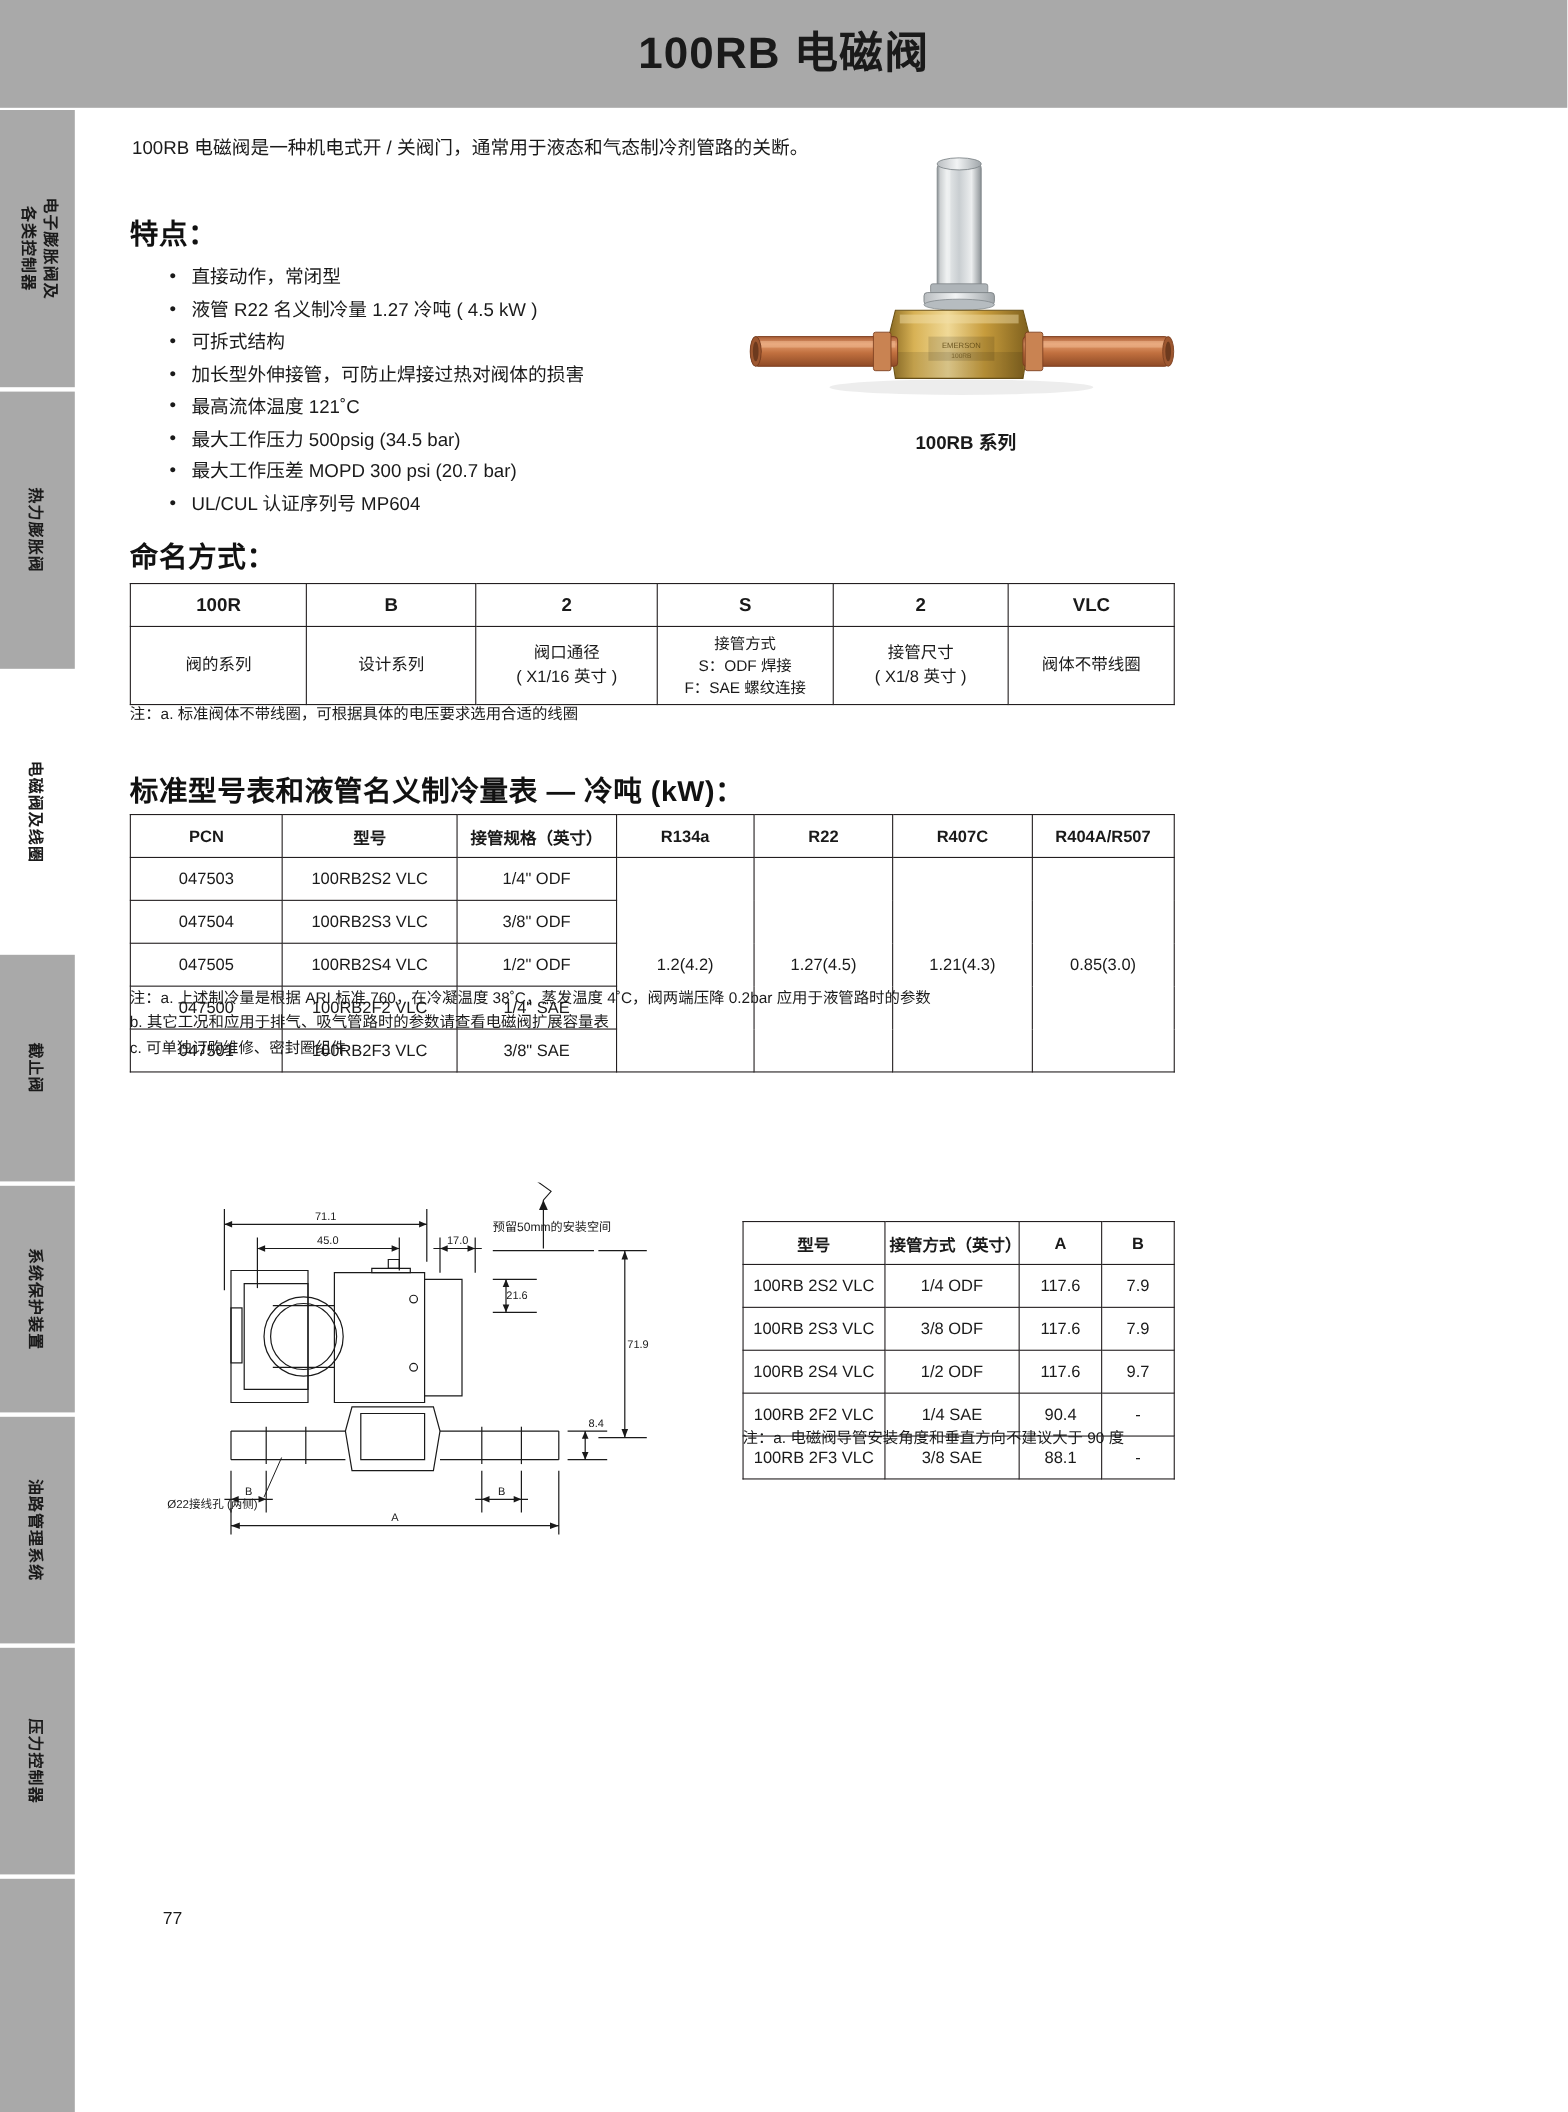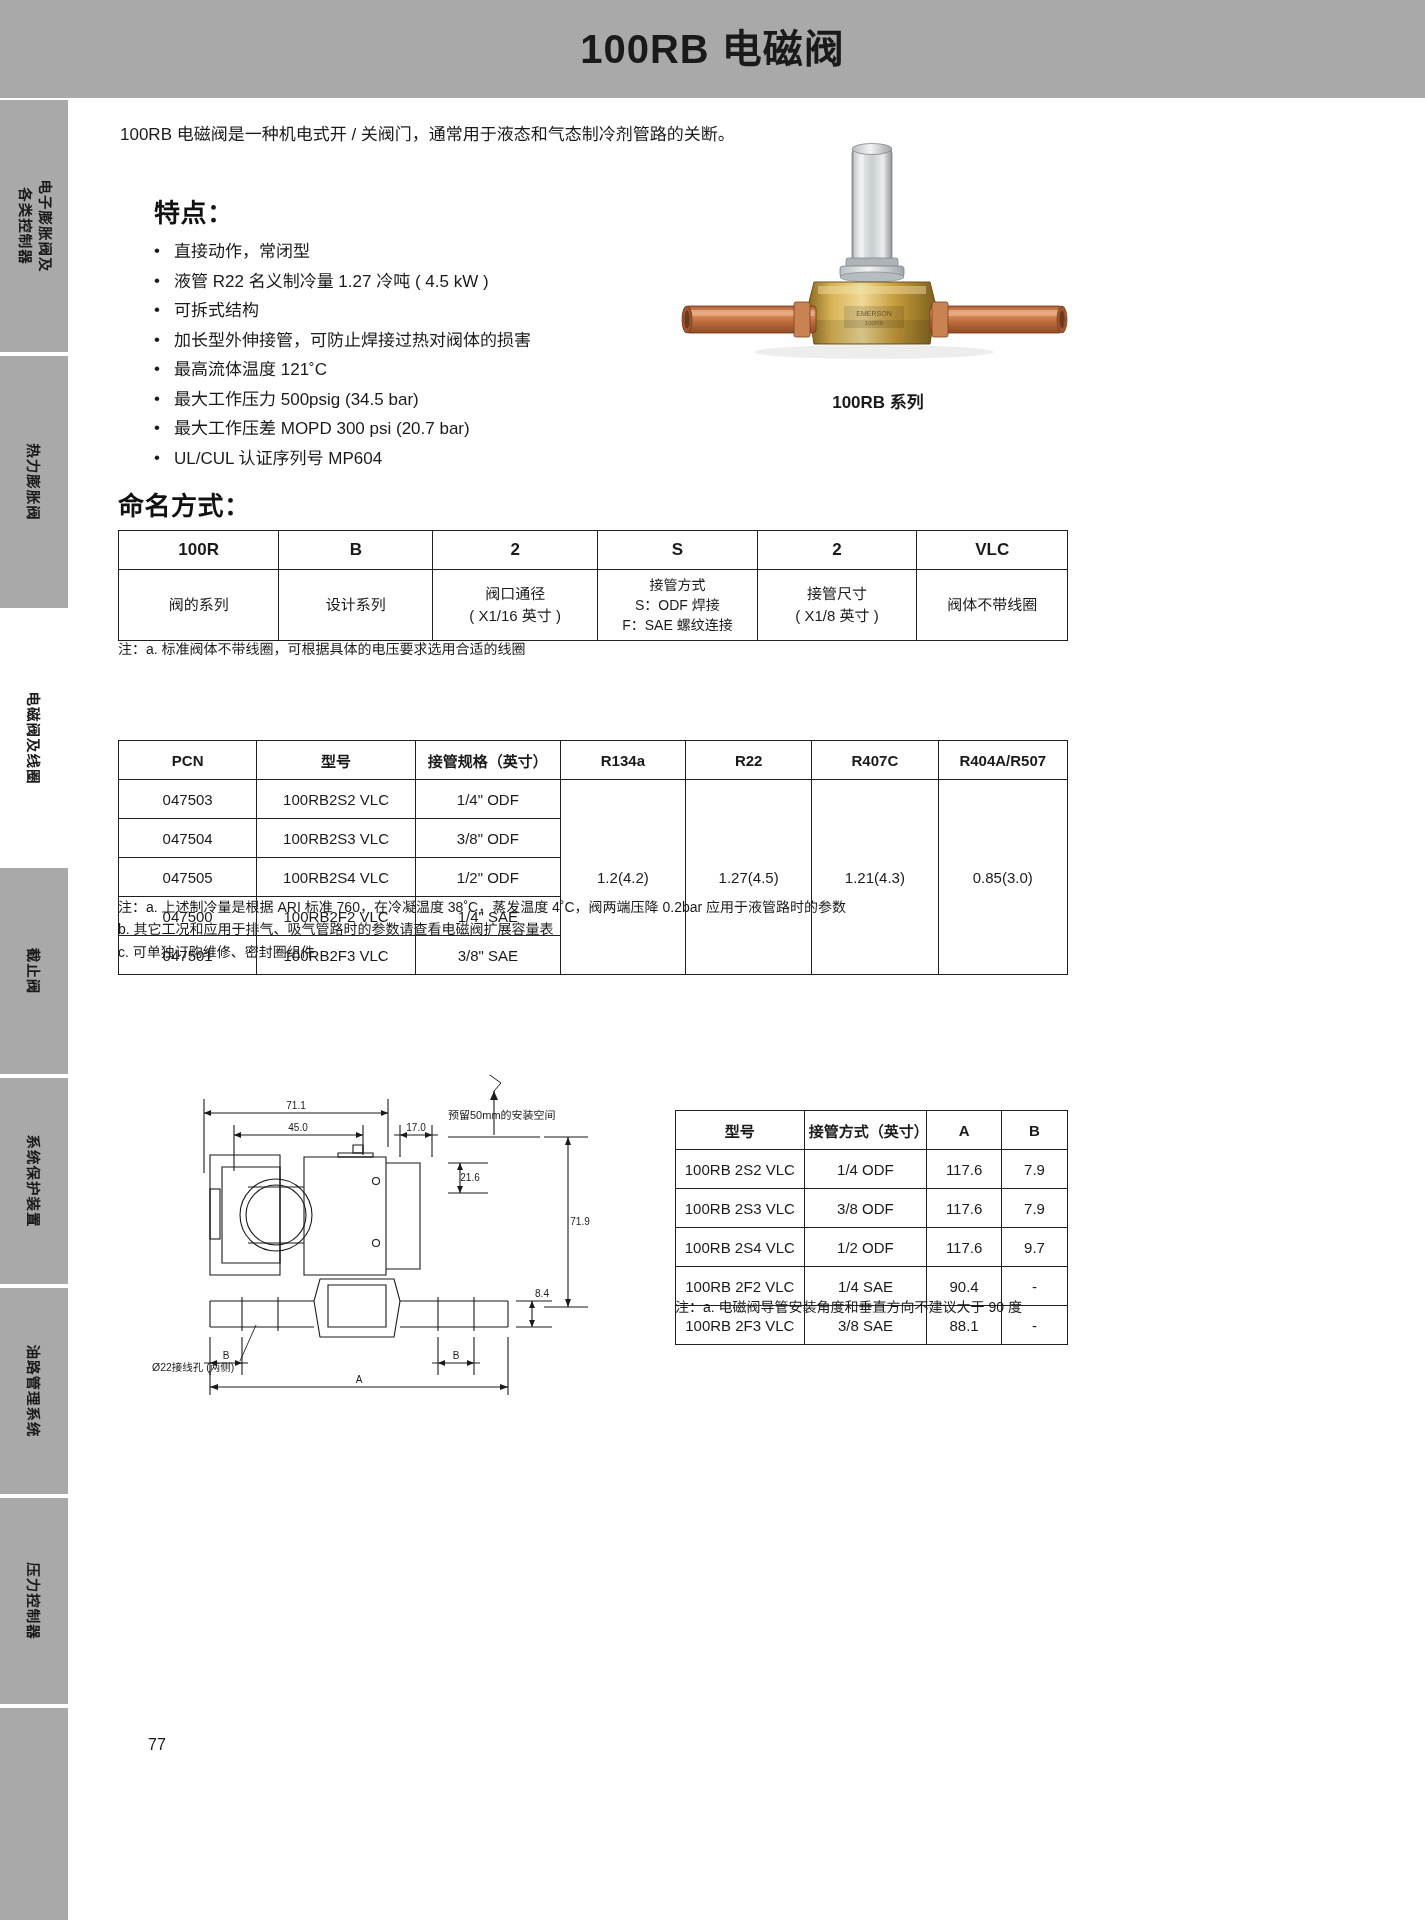--- a/index.html
+++ b/index.html
@@ -85,21 +85,21 @@
     line-height: 1.75;
     color: #1a1a1a;
   }
 
   .h2 {
     font-size: 26px;
     font-weight: bold;
     letter-spacing: 0.5px;
     color: #111;
   }
-  .h2-features { position: absolute; left: 50px; top: 92px; margin-left: 36px; }
+  .h2-features { position: absolute; left: 50px; top: 92px; }
   .h2-naming   { position: absolute; left: 50px; top: 385px; }
   .h2-capacity { position: absolute; left: 50px; top: 598px; }
   .h2-dims     { position: absolute; left: 50px; top: 920px; }
 
   .feature-list {
     position: absolute;
     left: 80px; top: 138px;
     width: 640px;
     margin: 0;
     padding: 0;
@@ -352,20 +352,21 @@
           <td style="white-space:pre-line">接管尺寸
 ( X1/8 英寸 )</td>
           <td style="white-space:pre-line">阀体不带线圈</td>
         </tr>
       </tbody>
     </table>
   </div>
 
   <div class="note note-naming">注：a. 标准阀体不带线圈，可根据具体的电压要求选用合适的线圈</div>
 
+  <div class="h2 h2-capacity">标准型号表和液管名义制冷量表 — 冷吨 (kW)：</div>
 
   <div class="cap-table">
     <table class="doc">
       <thead>
         <tr>
           <th style="width:140px">PCN</th>
           <th style="width:160px">型号</th>
           <th style="width:150px">接管规格（英寸）</th>
           <th style="width:125px">R134a</th>
           <th style="width:125px">R22</th>

